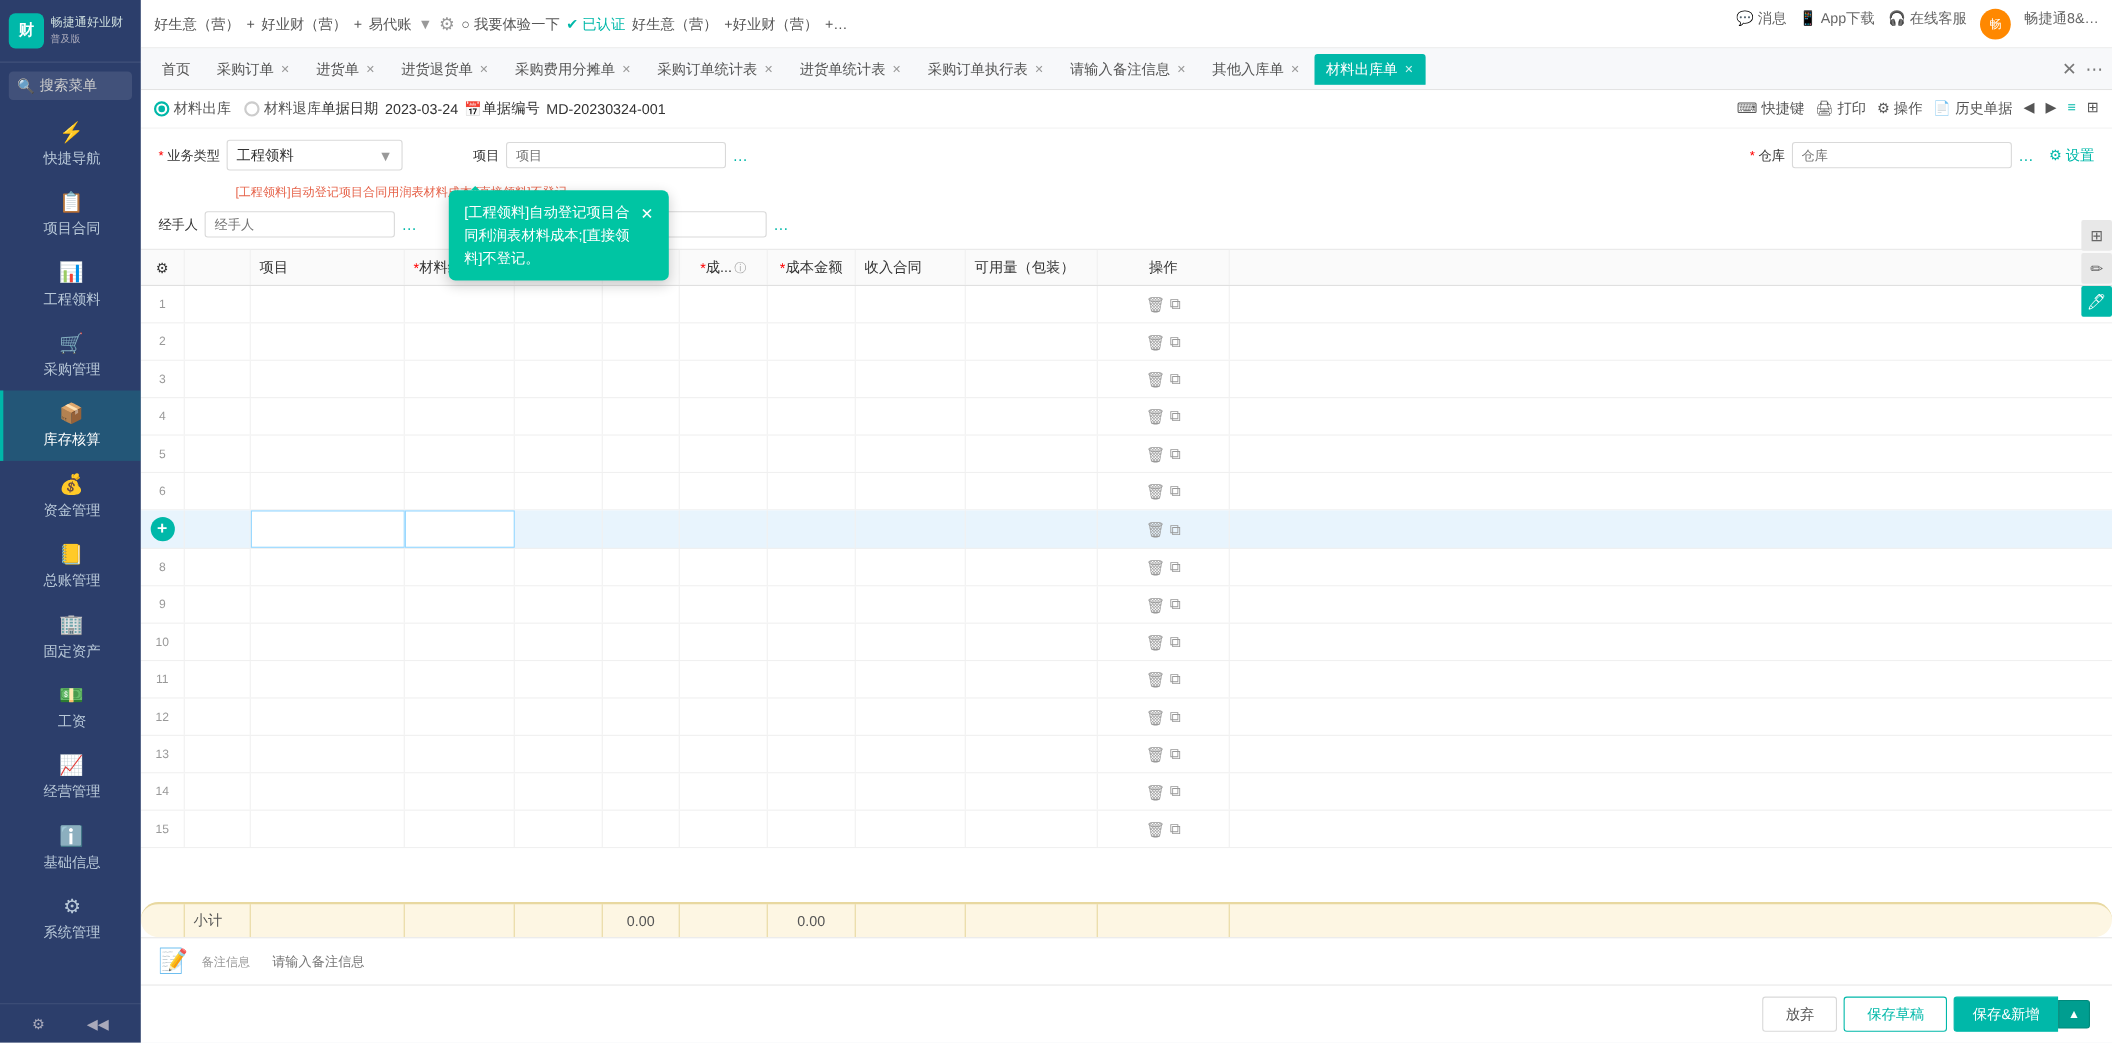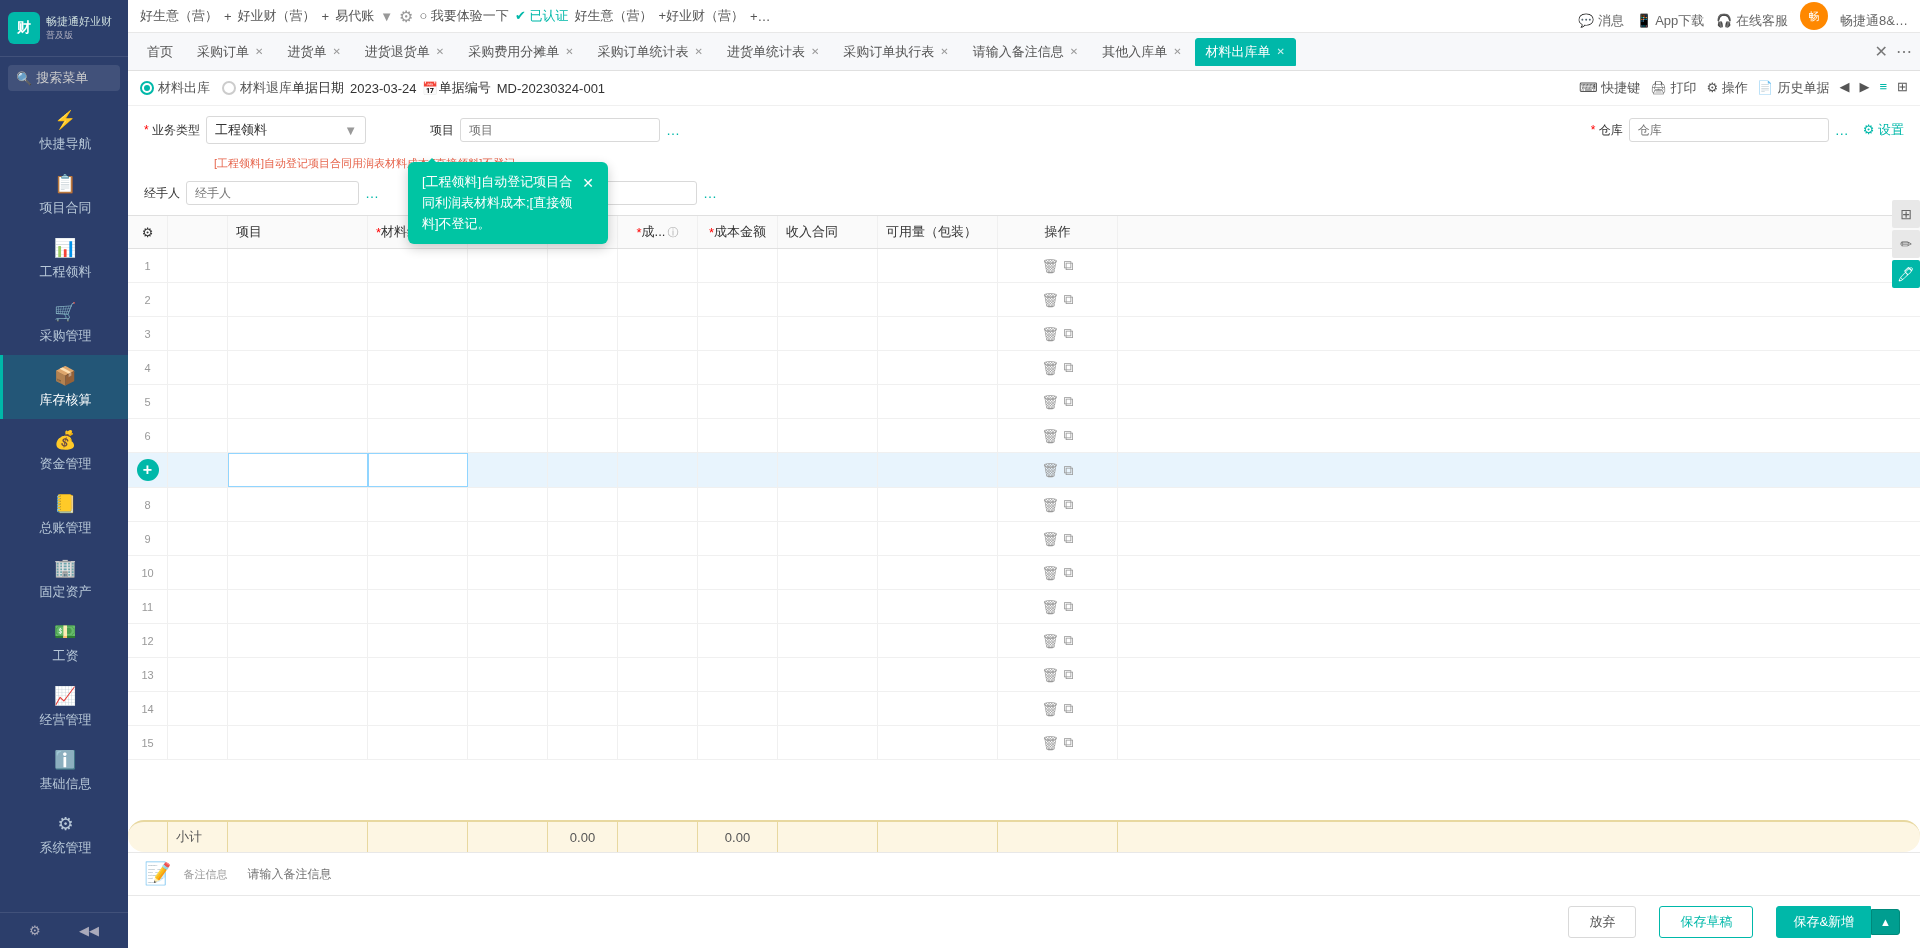--- a/index.html
+++ b/index.html
@@ -53,31 +53,31 @@
       color: #aab; font-size: 18px;
     }
     .sidebar-bottom span { cursor: pointer; }
 
     
     .main { flex: 1; display: flex; flex-direction: column; overflow: hidden; }
 
     
     .top-bar {
       background: #fff;
-      height: 33px;
+      height: 44px;
       display: flex; align-items: center;
       padding: 0 12px;
       border-bottom: 1px solid #e8e8e8;
       gap: 8px;
       font-size: 12px;
       flex-shrink: 0;
     }
     .top-bar-links { display: flex; gap: 6px; align-items: center; flex: 1; color: #555; }
     .top-bar-links a { color: #555; text-decoration: none; cursor: pointer; }
-    .top-bar-right { display: flex; align-items: flex-end; gap: 12px; color: #666; }
+    .top-bar-right { display: flex; align-items: flex-start; gap: 12px; color: #666; }
     .top-bar-right span { cursor: pointer; }
     .top-bar-avatar {
       width: 28px; height: 28px; border-radius: 50%; background: #f80;
       display: flex; align-items: center; justify-content: center; color: #fff; font-size: 11px;
     }
 
     
     .tabs-bar {
       background: #f7f8fa;
       height: 38px;
@@ -265,21 +265,21 @@
     .notes-label { color: #999; font-size: 11px; writing-mode: vertical-lr; text-orientation: mixed; }
     .notes-input {
       flex: 1; border: none; outline: none; color: #999; font-size: 12px;
       background: transparent;
     }
 
     
     .footer {
       background: #fff; border-top: 1px solid #e8e8e8;
       display: flex; justify-content: flex-end; align-items: center;
-      padding: 10px 20px; gap: 23px; flex-shrink: 0;
+      padding: 10px 20px; gap: 6px; flex-shrink: 0;
     }
     .btn {
       padding: 6px 20px; border-radius: 3px; cursor: pointer;
       font-size: 13px; border: 1px solid #d9d9d9;
     }
     .btn-default { background: #fff; color: #555; }
     .btn-primary-outline { background: #fff; color: #00b8a9; border-color: #00b8a9; }
     .btn-split { display: flex; align-items: center; }
     .btn-split-main { padding: 6px 16px; background: #00b8a9; color: #fff; border: 1px solid #00b8a9; border-radius: 3px 0 0 3px; cursor: pointer; font-size: 13px; }
     .btn-split-arrow { padding: 6px 8px; background: #009e90; color: #fff; border: 1px solid #00897b; border-radius: 0 3px 3px 0; cursor: pointer; font-size: 11px; }

